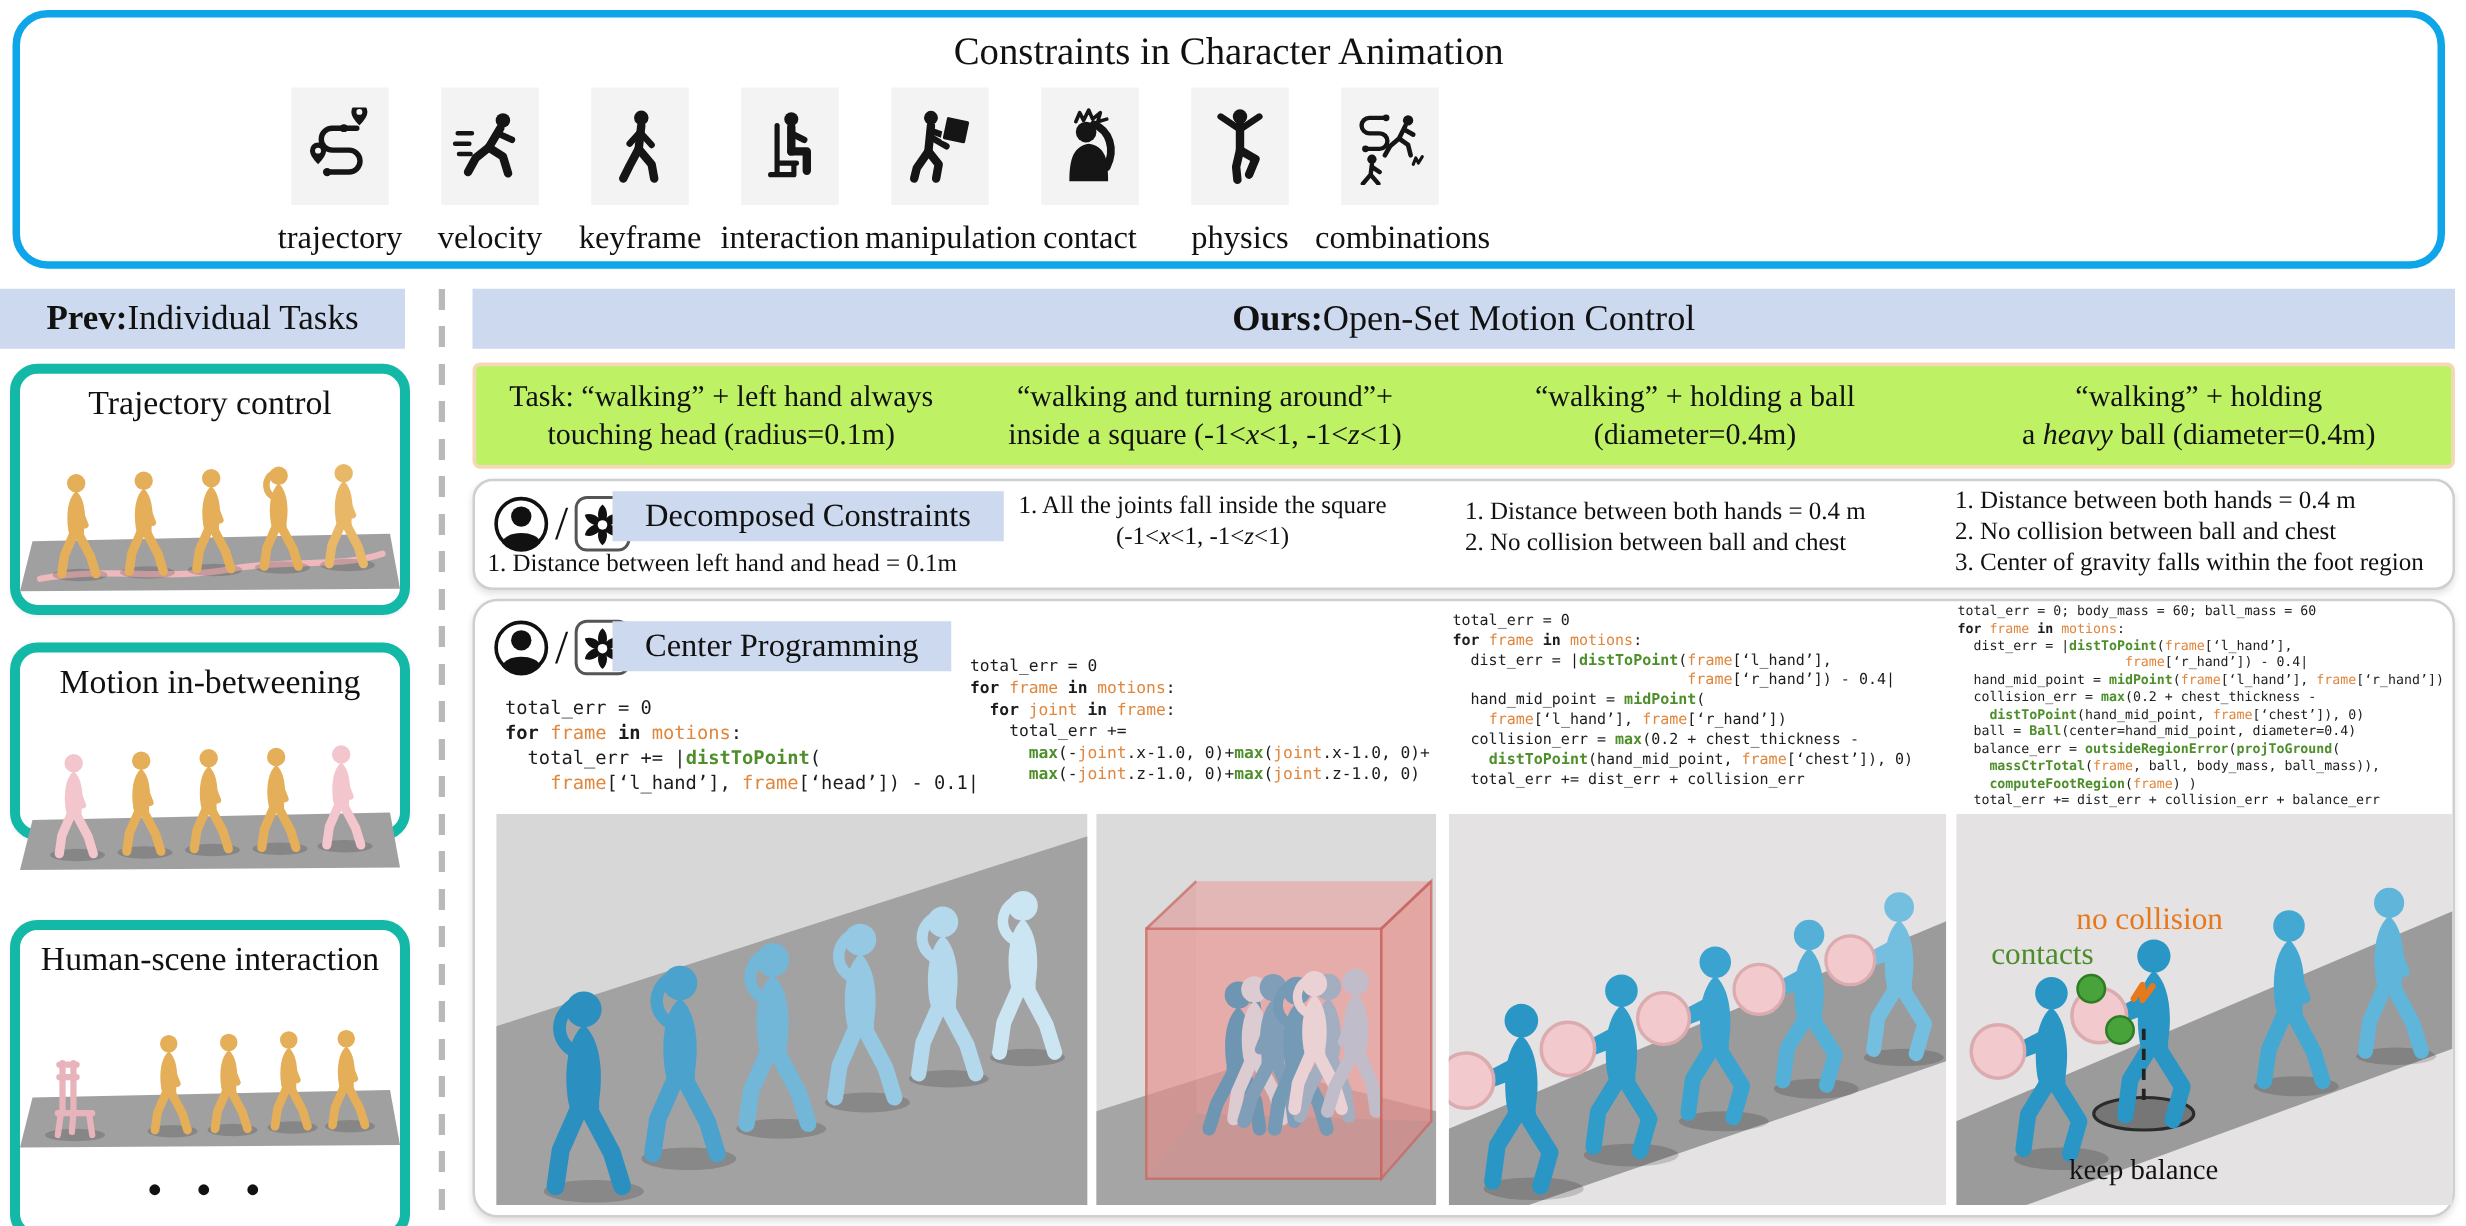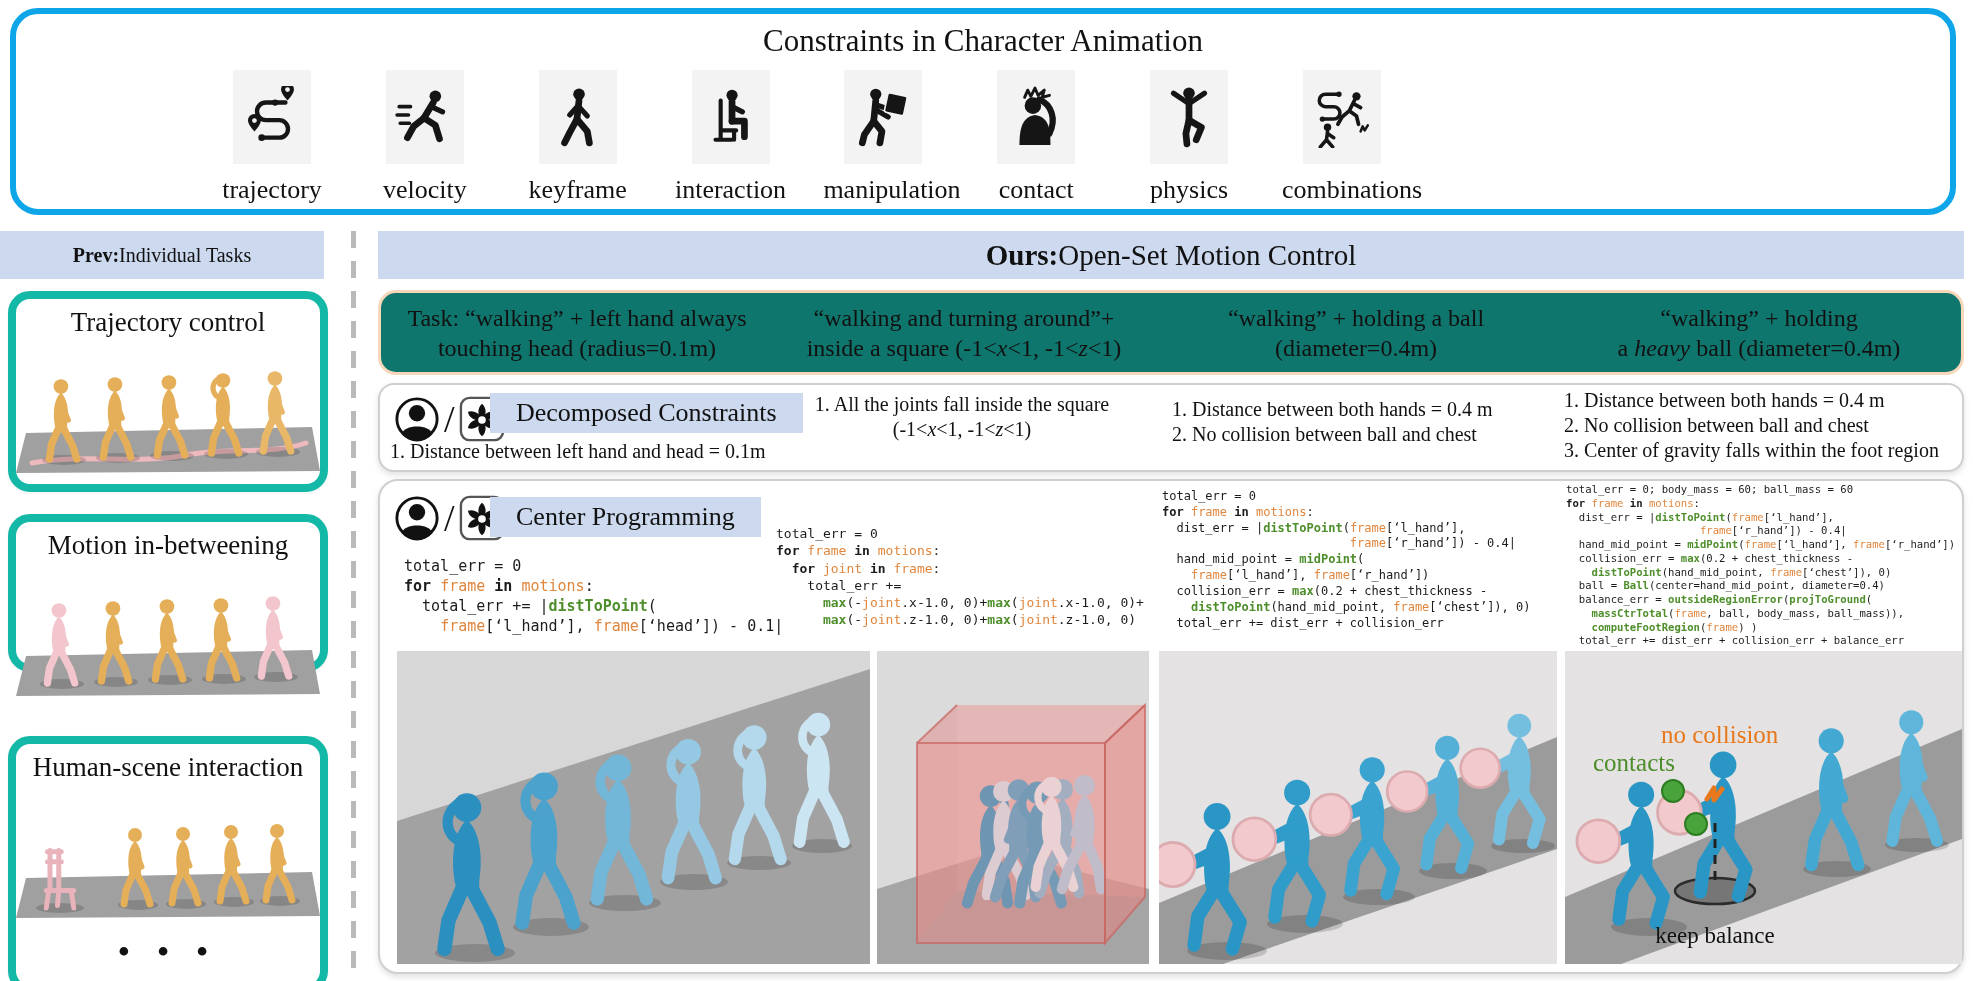--- a/index.html
+++ b/index.html
@@ -5,42 +5,42 @@
   *{margin:0;padding:0;box-sizing:border-box}
   html,body{width:1973px;height:981px;background:#fff}
   body{font-family:"Liberation Serif",serif;color:#111;position:relative;overflow:hidden}
   .page{position:absolute;inset:0}
   svg{display:block}
   .b{font-weight:bold}
 
   
   .top-box{position:absolute;left:10px;top:8px;width:1946px;height:207px;border:6px solid #0ea5e9;border-radius:28px;background:#fff}
   .top-title{position:absolute;left:0;right:0;top:9px;text-align:center;font-size:31px}
-  .icon-row{position:absolute;left:196px;top:56px;width:1190px;display:flex;justify-content:space-between}
+  .icon-row{position:absolute;left:196px;top:56px;width:1190px;display:flex;justify-content:flex-start}
   .icon-cell{width:120px;text-align:center}
   .icon-box{width:78px;height:94px;margin:0 auto;background:#f3f3f3;display:flex;align-items:center;justify-content:center}
   .icon-box svg{width:62px;height:62px}
   .icon-label{margin-top:11px;font-size:26px;white-space:nowrap}
 
   
-  .prev-bar{position:absolute;left:0;top:231px;width:324px;height:48px;background:#ccd9ee;display:flex;align-items:center;justify-content:center;font-size:20px}
+  .prev-bar{position:absolute;left:0;top:231px;width:324px;height:48px;background:#ccd9ee;display:flex;align-items:center;justify-content:center;font-size:28px}
   .ours-bar{position:absolute;left:378px;top:231px;width:1586px;height:48px;background:#ccd9ee;display:flex;align-items:center;justify-content:center;font-size:29px}
   .divider{position:absolute;left:351px;top:231px;width:5px;height:741px;background:repeating-linear-gradient(to bottom,#b9b9b9 0 17px,transparent 17px 30px)}
 
   
   .card{position:absolute;left:8px;width:320px;border:8px solid #14b8a6;border-radius:22px;background:#fff;text-align:center;box-shadow:0 1px 3px rgba(0,0,0,.06)}
   .card1{top:291px;height:201px}
   .card2{top:514px;height:158px}
   .card3{top:736px;height:257px}
   .card-title{margin-top:8px;font-size:27px}
   .card-art{margin:3px auto 0}
   .prev-ellipsis{position:absolute;left:0;top:933px;width:336px;text-align:center;font-size:32px;letter-spacing:10px;font-weight:bold}
 
   
-  .task-row{position:absolute;left:378px;top:290px;width:1586px;height:85px;border:3px solid #f7d7ba;border-radius:18px;background:#0f766e;display:grid;grid-template-columns:392px 382px 402px auto;align-items:center}
+  .task-row{position:absolute;left:378px;top:290px;width:1586px;height:85px;border:3px solid #f7d7ba;border-radius:6px;background:#bef264;display:grid;grid-template-columns:392px 382px 402px auto;align-items:center}
   .task-cell{text-align:center;font-size:24px;line-height:1.25}
 
   
   .panel{position:absolute;background:#fff;border:2.5px solid #cfcfcf;border-radius:16px;box-shadow:0 3px 6px rgba(0,0,0,.12)}
   .decomp-box{left:378px;top:383px;width:1586px;height:89px}
   .prog-box{left:378px;top:479px;width:1586px;height:495px;border-radius:20px}
   .agents{position:absolute;display:flex;align-items:center;gap:2px}
   .agents svg{width:46px;height:46px}
   .slash{font-size:38px;margin:0 2px}
   .chip{position:absolute;background:#ccd9ee;font-size:26px;padding:5px 26px;white-space:nowrap}

